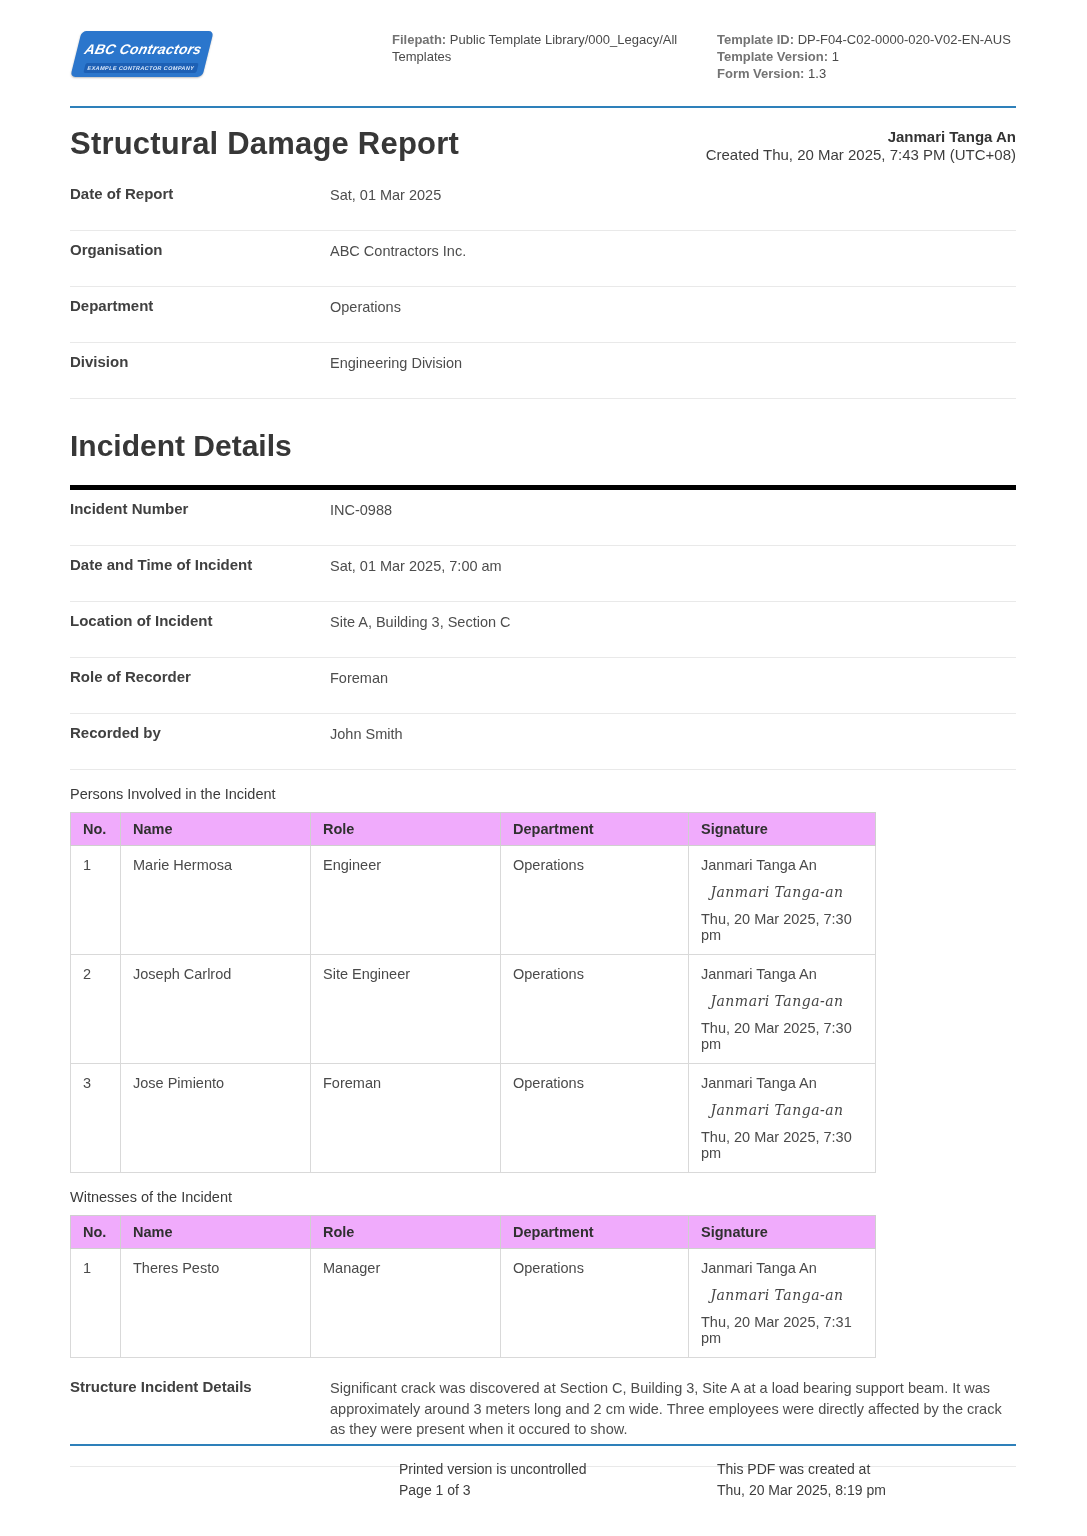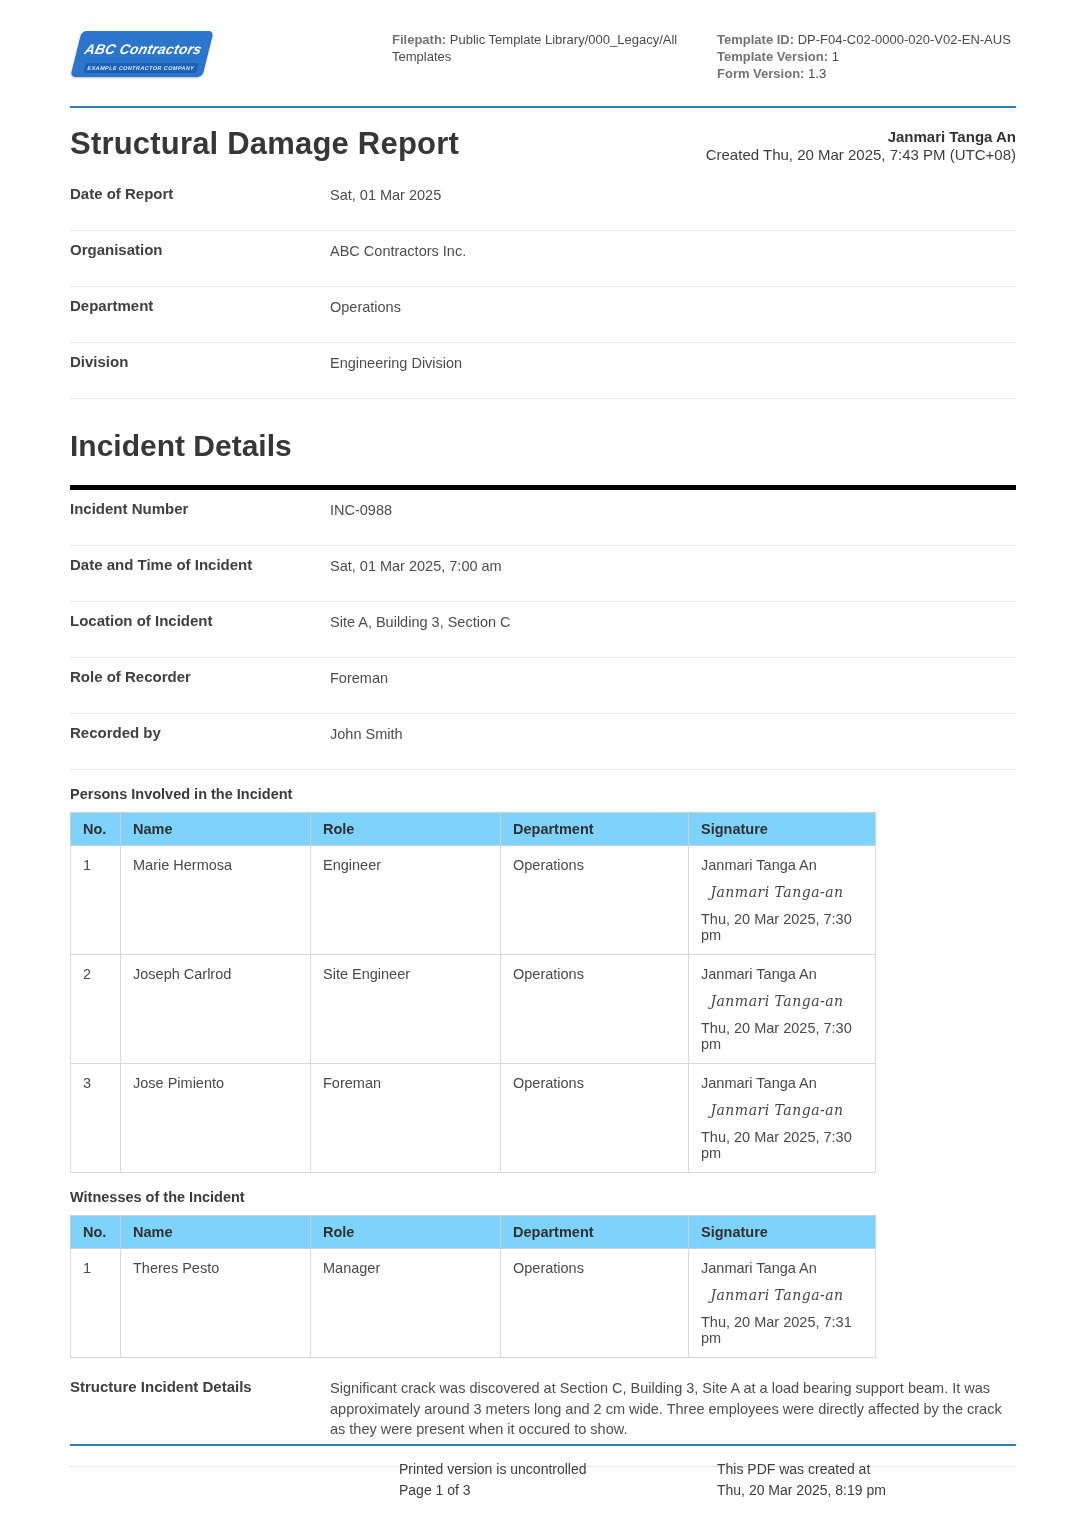--- a/index.html
+++ b/index.html
@@ -47,27 +47,27 @@
   .fields { margin-top:12px; }
   .field-row { display:flex; padding:10px 0 24px 0; border-bottom:1px solid #e9e9e9; }
   .field-label { width:260px; font-weight:700; font-size:15px; color:#404040; }
   .field-value { flex:1; font-size:14.5px; color:#4d4d4d; line-height:21px; }
 
   
   .section-heading { font-size:30px; font-weight:700; color:#373737; margin-top:30px; margin-bottom:22px; }
   .fields.bordered-top { border-top:5px solid #000000; margin-top:8px; }
 
   
-  .tbl-caption { font-weight:700; font-size:14.5px; color:#3b3b3b; margin-top:16px; margin-bottom:10px; }
+  .tbl-caption { font-weight:400; font-size:14.5px; color:#3b3b3b; margin-top:16px; margin-bottom:10px; }
   table.data { border-collapse:collapse; width:805px; table-layout:fixed; }
   table.data th, table.data td {
     border:1px solid #d9d9d9; font-size:14.5px; color:#3f3f3f;
     text-align:left; vertical-align:top; padding:8px 12px;
   }
-  table.data th { background:#7dd3fc; font-weight:700; color:#303030; border-color:#cfcfcf; }
+  table.data th { background:#f0abfc; font-weight:700; color:#303030; border-color:#cfcfcf; }
   table.data td { padding:11px 12px; color:#4a4a4a; }
   .col-no { width:50px; }
   .col-name { width:190px; }
   .col-role { width:190px; }
   .col-dept { width:188px; }
   .col-sig { width:187px; }
   .sig-name { font-size:14.5px; color:#4a4a4a; }
   .sig-script {
     font-family:"DejaVu Serif", serif; font-style:italic; font-size:14px;
     color:#444; text-align:center; margin:11px 10px 11px 0; letter-spacing:.5px;

